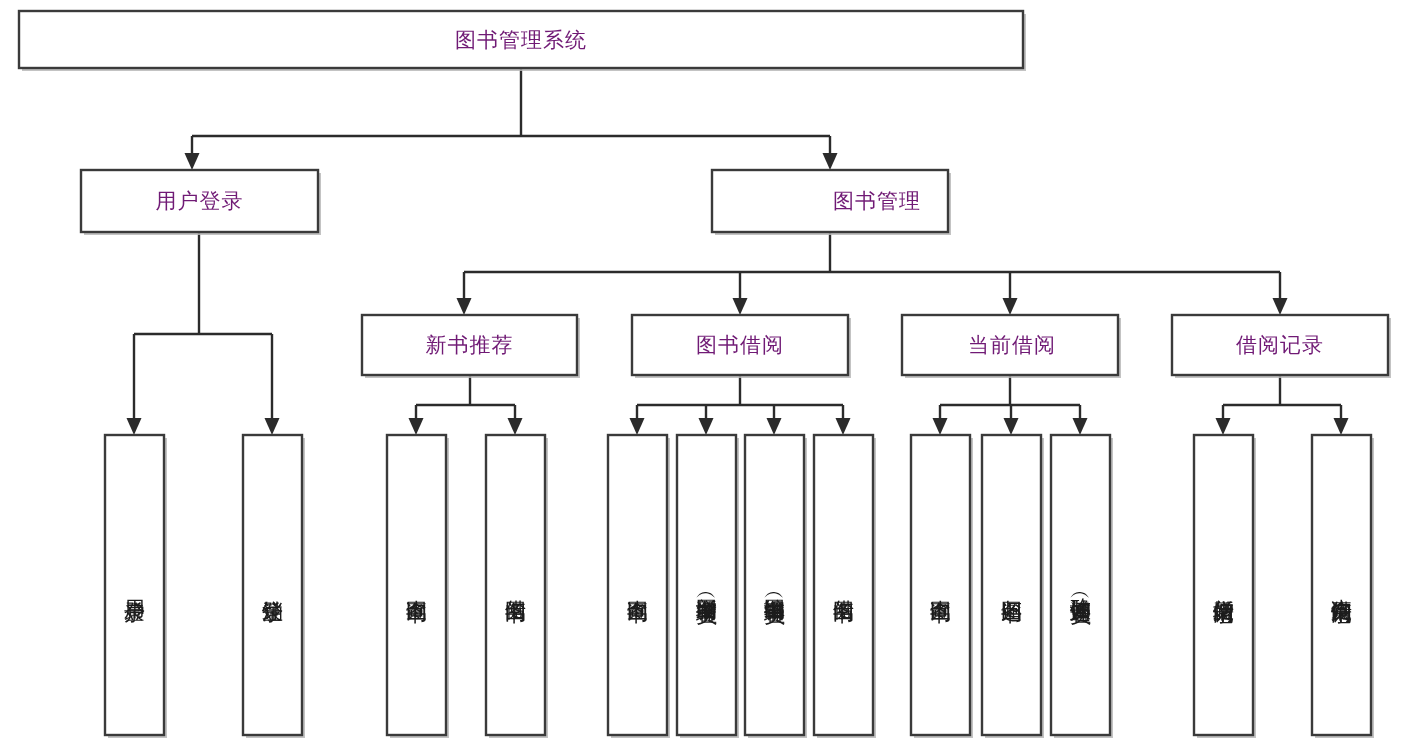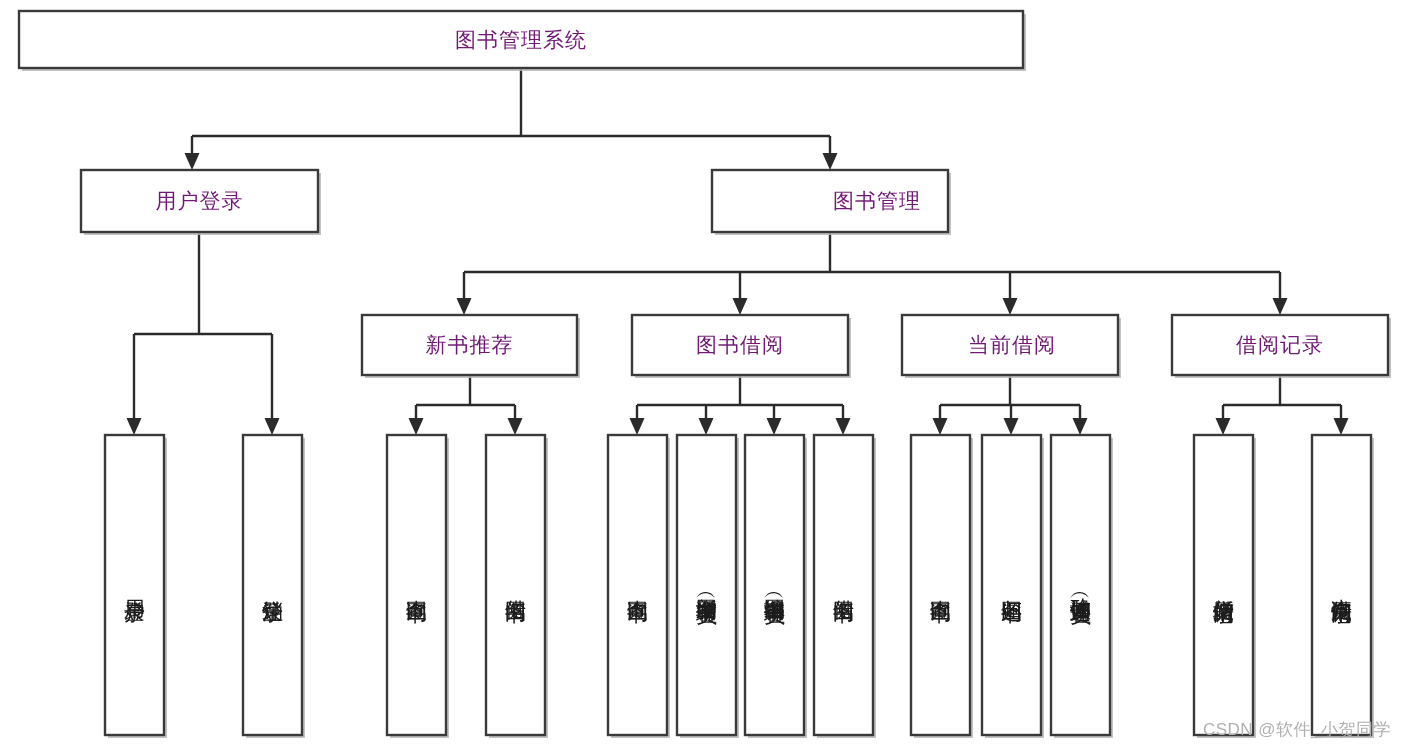--- a/index.html
+++ b/index.html
@@ -259,14 +259,13 @@
       <div class="vlabel-wrap" style="left: 608px; top: 435px; width: 59px; height: 300px;">查询图书</div>
       <div class="vlabel-wrap" style="left: 677px; top: 435px; width: 59px; height: 300px;">新增图书（管理员）</div>
       <div class="vlabel-wrap" style="left: 745px; top: 435px; width: 59px; height: 300px;">编辑图书（管理员）</div>
       <div class="vlabel-wrap" style="left: 814px; top: 435px; width: 59px; height: 300px;">借阅图书</div>
       <div class="vlabel-wrap" style="left: 911px; top: 435px; width: 59px; height: 300px;">查询图书</div>
       <div class="vlabel-wrap" style="left: 982px; top: 435px; width: 59px; height: 300px;">归还图书</div>
       <div class="vlabel-wrap" style="left: 1051px; top: 435px; width: 59px; height: 300px;">确认归还（管理员）</div>
       <div class="vlabel-wrap" style="left: 1194px; top: 435px; width: 59px; height: 300px;">新增借阅记录</div>
       <div class="vlabel-wrap" style="left: 1312px; top: 435px; width: 59px; height: 300px;">查询借阅记录</div>
     </div>
-  <div class="watermark-text">CSDN @软件_小贺同学</div>
 </div>
 
 </body></html>

